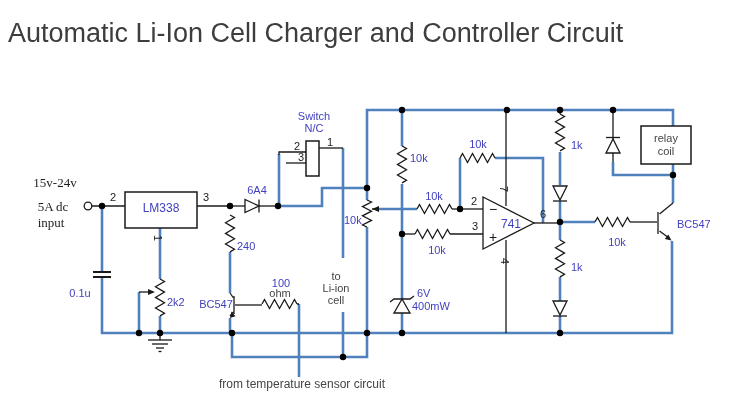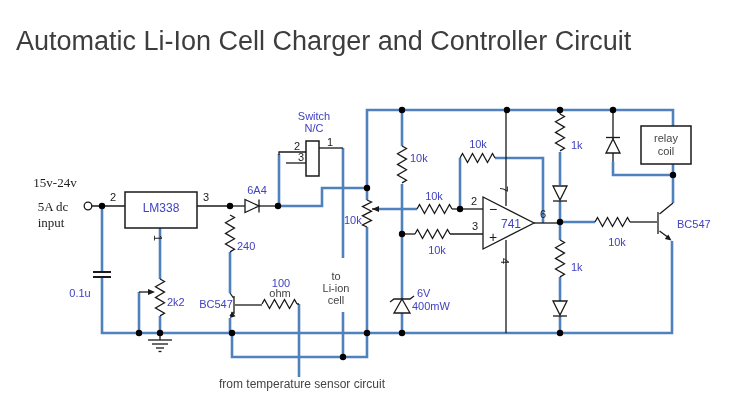--- a/index.html
+++ b/index.html
@@ -1,18 +1,18 @@
 <!DOCTYPE html>
 <html><head>
 <meta charset="utf-8">
 <style>
   html,body{margin:0;padding:0;background:#ffffff;}
   #page{position:relative;width:731px;height:405px;background:#fff;overflow:hidden;
         font-family:"Liberation Sans",sans-serif;}
-  #page-title{position:absolute;left:8px;top:18px;margin:8px;font-size:27px;font-weight:400;
+  #page-title{position:absolute;left:8px;top:18px;margin:0;font-size:27px;font-weight:400;
         color:#3d3d3d;letter-spacing:0;font-family:"Liberation Sans",sans-serif;white-space:nowrap;}
   svg{position:absolute;left:0;top:0;}
   .wire{stroke:#4f81bd;stroke-width:2.6;fill:none;}
   .blk{stroke:#1a1a1a;stroke-width:1.3;fill:none;}
   .blk2{stroke:#1a1a1a;stroke-width:2;fill:none;}
   .box{fill:#ffffff;stroke:#1a1a1a;stroke-width:1.5;}
   .dot{fill:#000000;stroke:none;}
   .dev{fill:#ffffff;stroke:#1a1a1a;stroke-width:1.3;}
   .arr{fill:#1a1a1a;stroke:none;}
   text{font-family:"Liberation Sans",sans-serif;font-size:11px;fill:#4141c1;}

